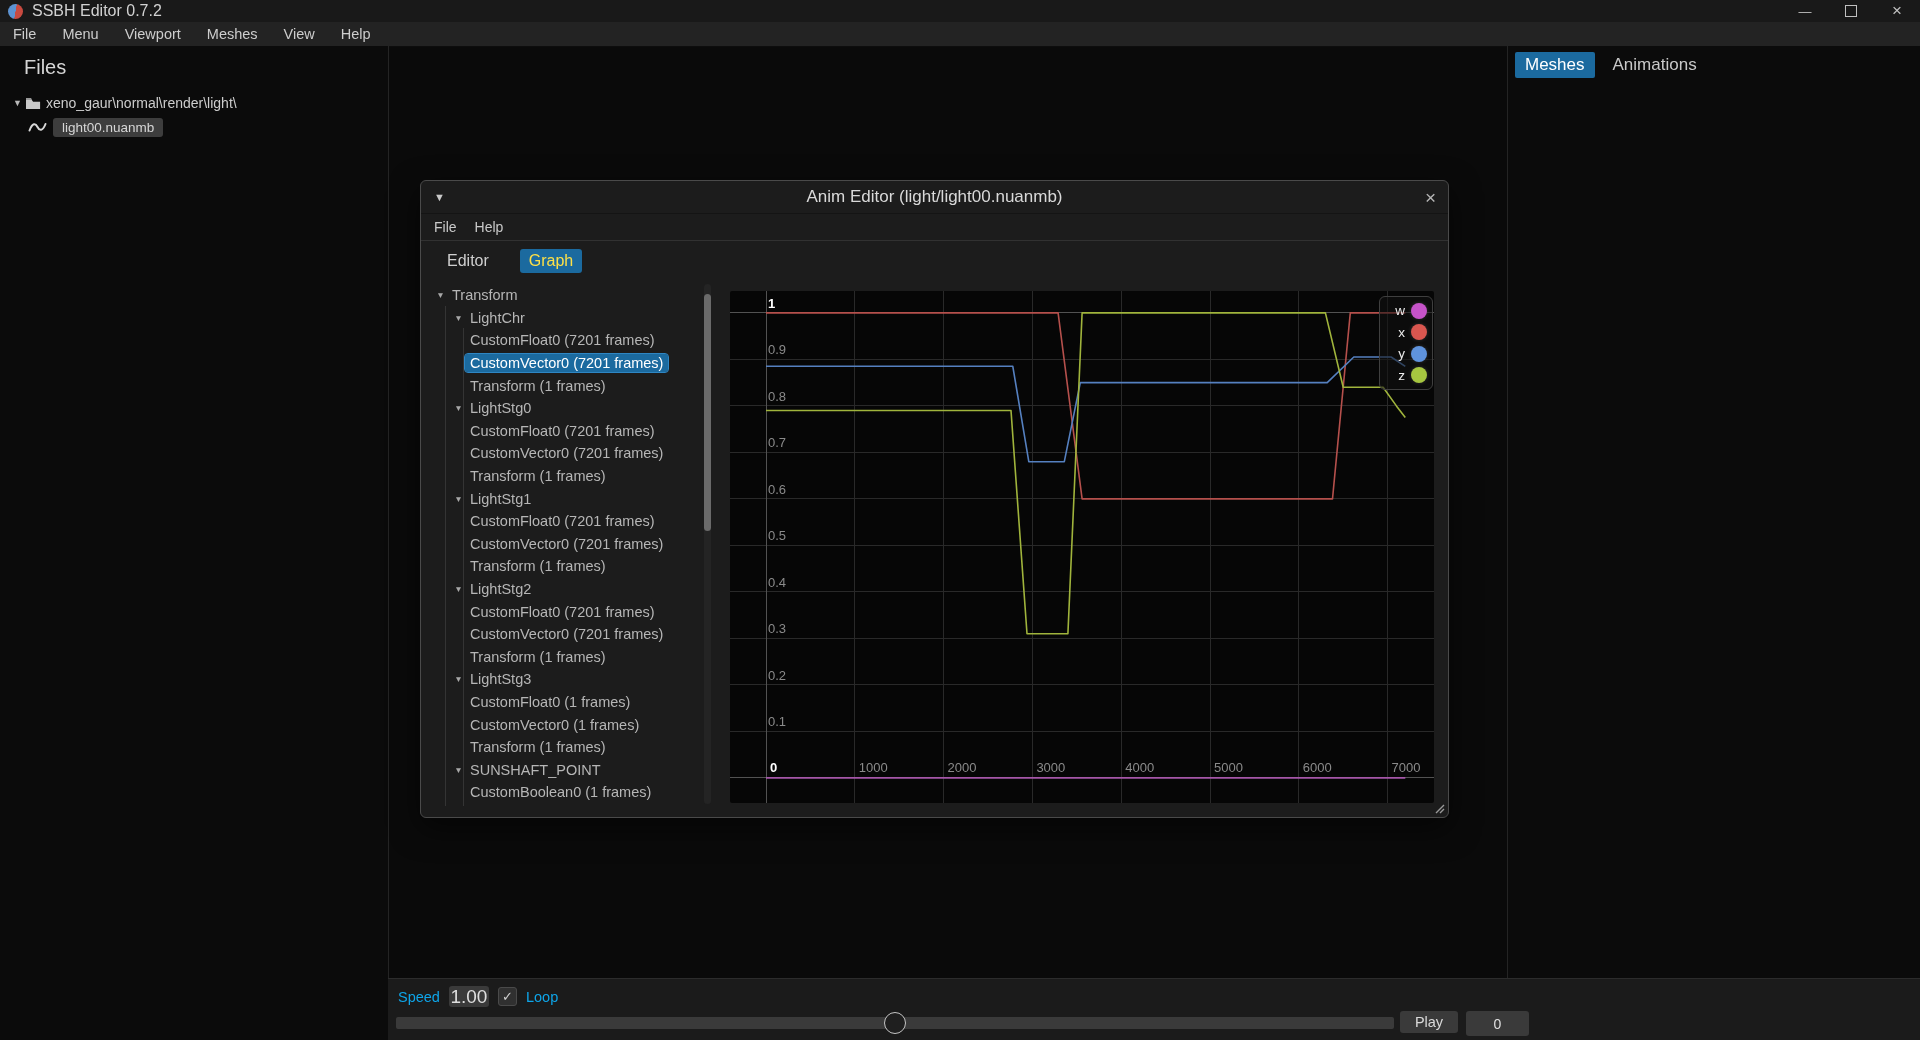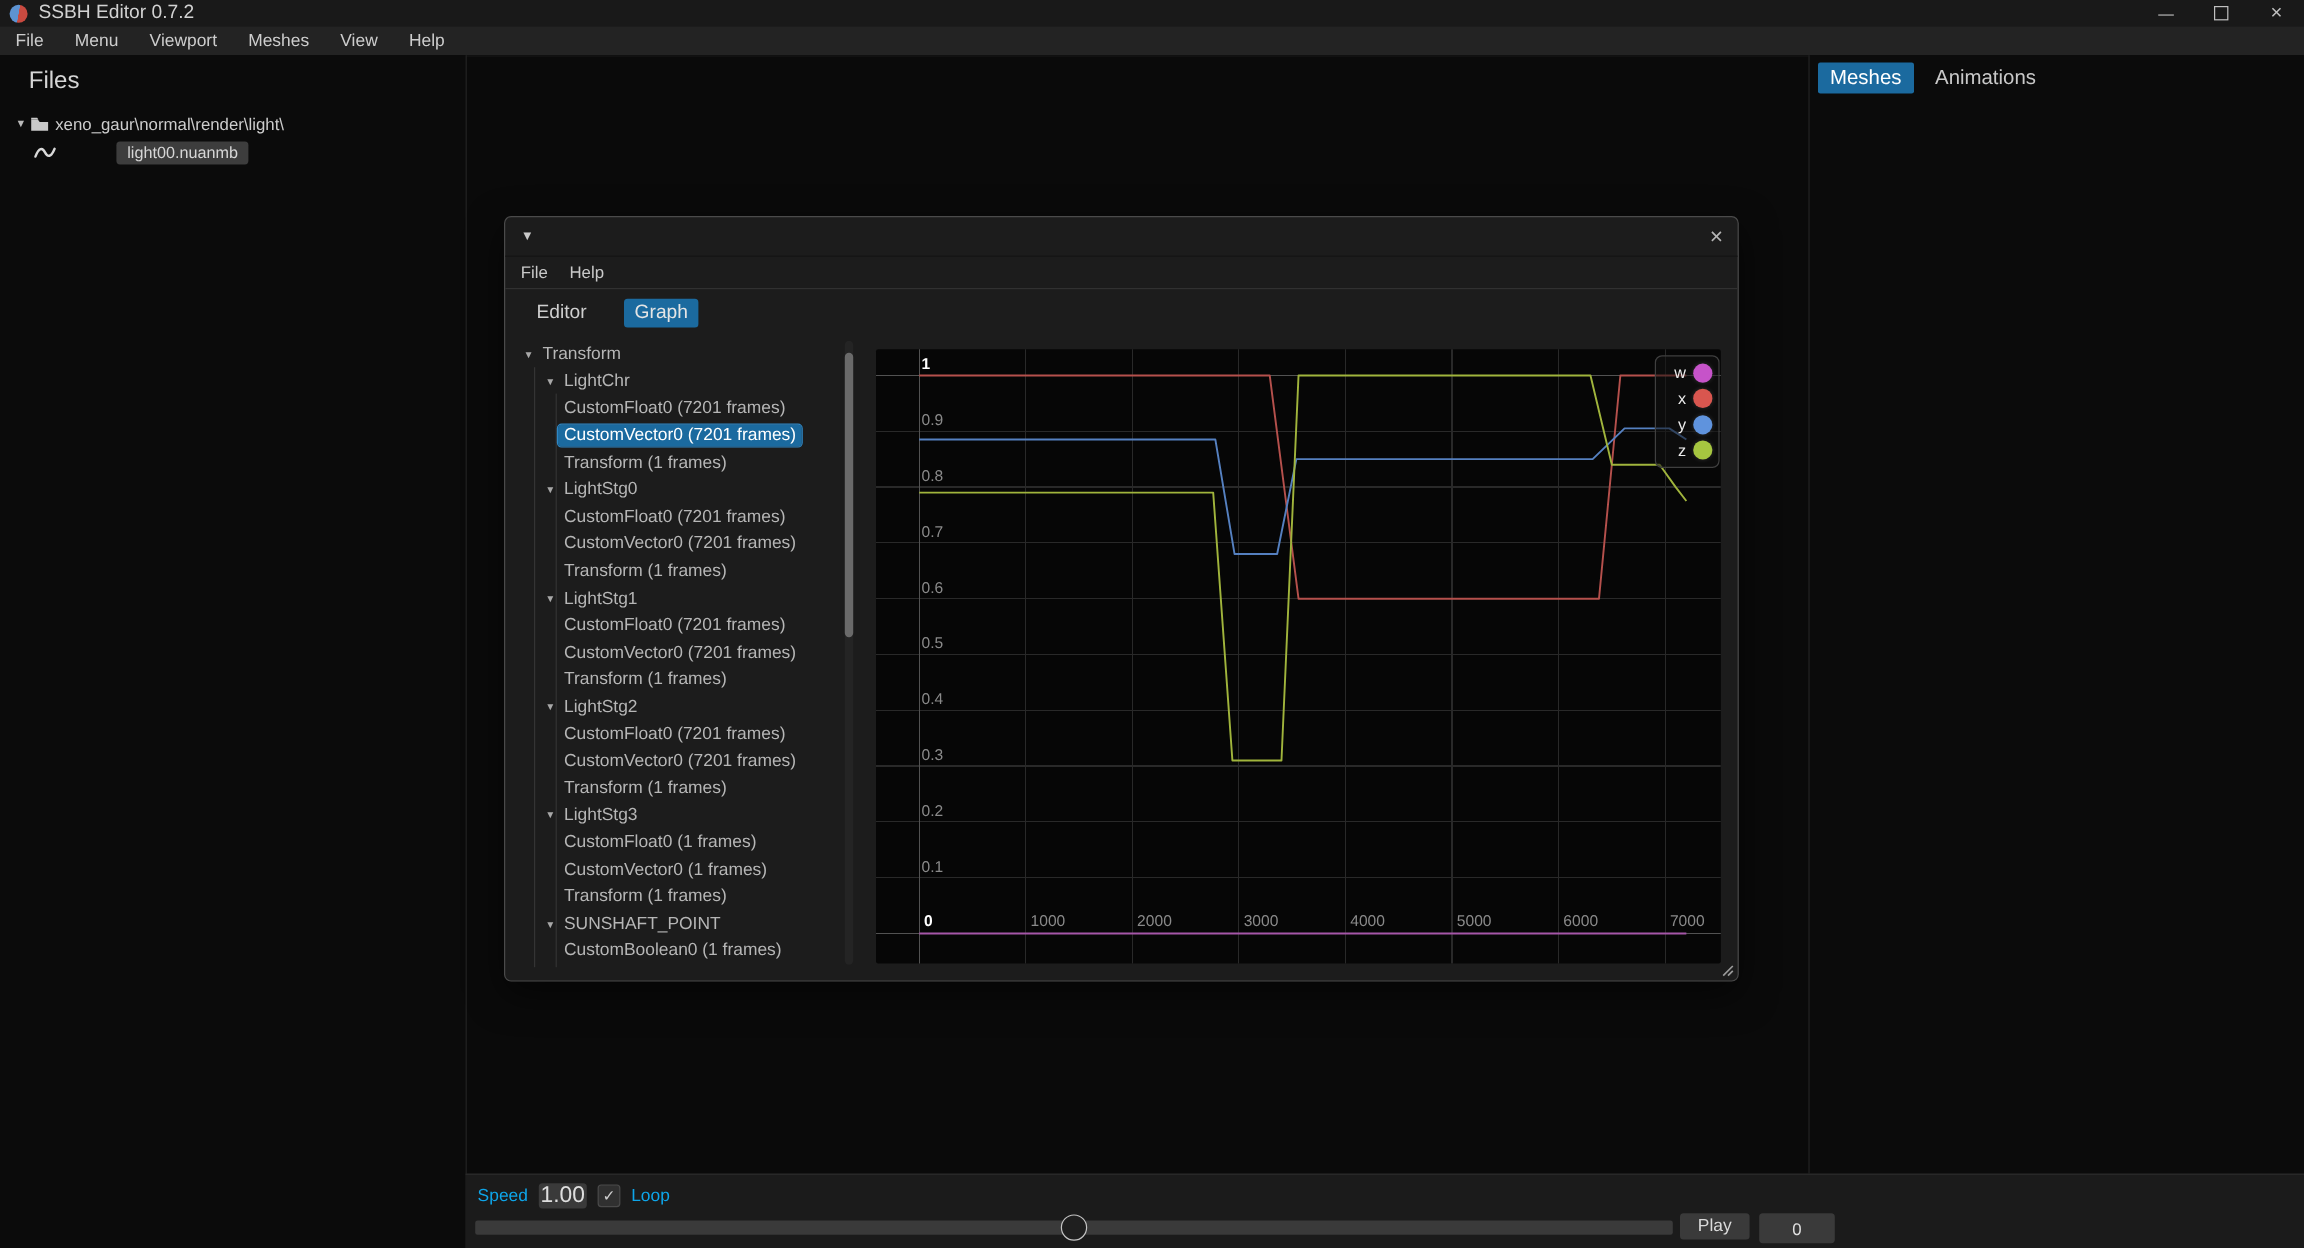--- a/index.html
+++ b/index.html
@@ -62,21 +62,21 @@
                border-bottom:1px solid #141414;}
   .aw-collapse{margin-left:13px;color:#c9c9c9;font-size:11px;}
   .aw-title{position:absolute;left:0;right:0;text-align:center;color:#d9d9d9;font-size:17px;}
   .aw-close{margin-left:auto;margin-right:12px;color:#b5b5b5;font-size:19px;line-height:19px;z-index:2;}
   .aw-menu{position:absolute;left:0;top:33px;right:0;height:26px;display:flex;align-items:center;
            border-bottom:1px solid #313131;}
   .aw-menu .mi{color:#c9c9c9;font-size:14px;padding:0 9px;}
   .aw-menu .mi:first-child{margin-left:4px;}
   .aw-tabs{position:absolute;left:17px;top:68px;display:flex;align-items:center;gap:22px;}
   .aw-tab{font-size:16px;color:#cfcfcf;padding:3px 9px;border-radius:3px;}
-  .aw-tab.sel{background:#1b6a9f;color:#e5e5e5;}
+  .aw-tab.sel{background:#1b6a9f;color:#fde047;}
   
   .tree{position:absolute;left:4px;top:103px;width:276px;height:524px;overflow:hidden;}
   .tree-guide{position:absolute;width:1px;background:#343434;}
   .tree-row{height:22.6px;display:flex;align-items:center;position:relative;}
   .tree-row .arrow{width:13px;text-align:center;color:#a8a8a8;font-size:8.5px;flex:none;}
   .tree-row .lbl{font-size:14.5px;color:#b6b6b6;padding:1px 5px;border-radius:3px;white-space:nowrap;}
   .tree-row.lvl0{padding-left:9px;}
   .tree-row.lvl1{padding-left:27px;}
   .tree-row.lvl2{padding-left:40px;}
   .tree-row.sel .lbl{background:#1b6a9f;color:#fff;outline:1px solid #2e86c3;}
@@ -128,21 +128,21 @@
   <div class="files-panel">
     <div class="files-title">Files</div>
     <div class="folder-row">
       <span class="arr">▼</span>
       <svg width="16" height="13">
         <path d="M1 2.5 h5.5 l1.6 2.2 h7 v7.3 h-14.1 z" fill="#c9c9c9"></path>
         <path d="M1 1.2 h5 l1 1.3 h-6 z" fill="#c9c9c9"></path>
       </svg>
       <span class="txt">xeno_gaur\normal\render\light\</span>
     </div>
-    <div class="file-row" style="padding-left:28px;gap:44px;">
+    <div class="file-row" style="padding-left:28px;">
       <svg width="19" height="14">
         <path d="M1.5 10.5 C4.5 2.5, 7.5 3, 9.5 7 C11.5 11, 14.5 11.5, 17.5 4" stroke="#d8d8d8" stroke-width="2" fill="none" stroke-linecap="round"></path>
       </svg>
       <span class="file-pill">light00.nuanmb</span>
     </div>
   </div>
 
   <div class="right-panel">
     <div class="rp-tabs">
       <span class="rp-tab sel">Meshes</span>
@@ -161,20 +161,21 @@
     </div>
     <div class="slider-track"></div>
     <div class="slider-handle" id="slider-handle" style="left: 496px;"></div>
     <div class="play-btn">Play</div>
     <div class="frame-box">0</div>
   </div>
 
   <div class="anim-win">
     <div class="aw-titlebar">
       <span class="aw-collapse">▼</span>
+      <span class="aw-title">Anim Editor (light/light00.nuanmb)</span>
       <span class="aw-close">×</span>
     </div>
     <div class="aw-menu">
       <span class="mi">File</span>
       <span class="mi">Help</span>
     </div>
     <div class="aw-tabs">
       <span class="aw-tab">Editor</span>
       <span class="aw-tab sel">Graph</span>
     </div>

